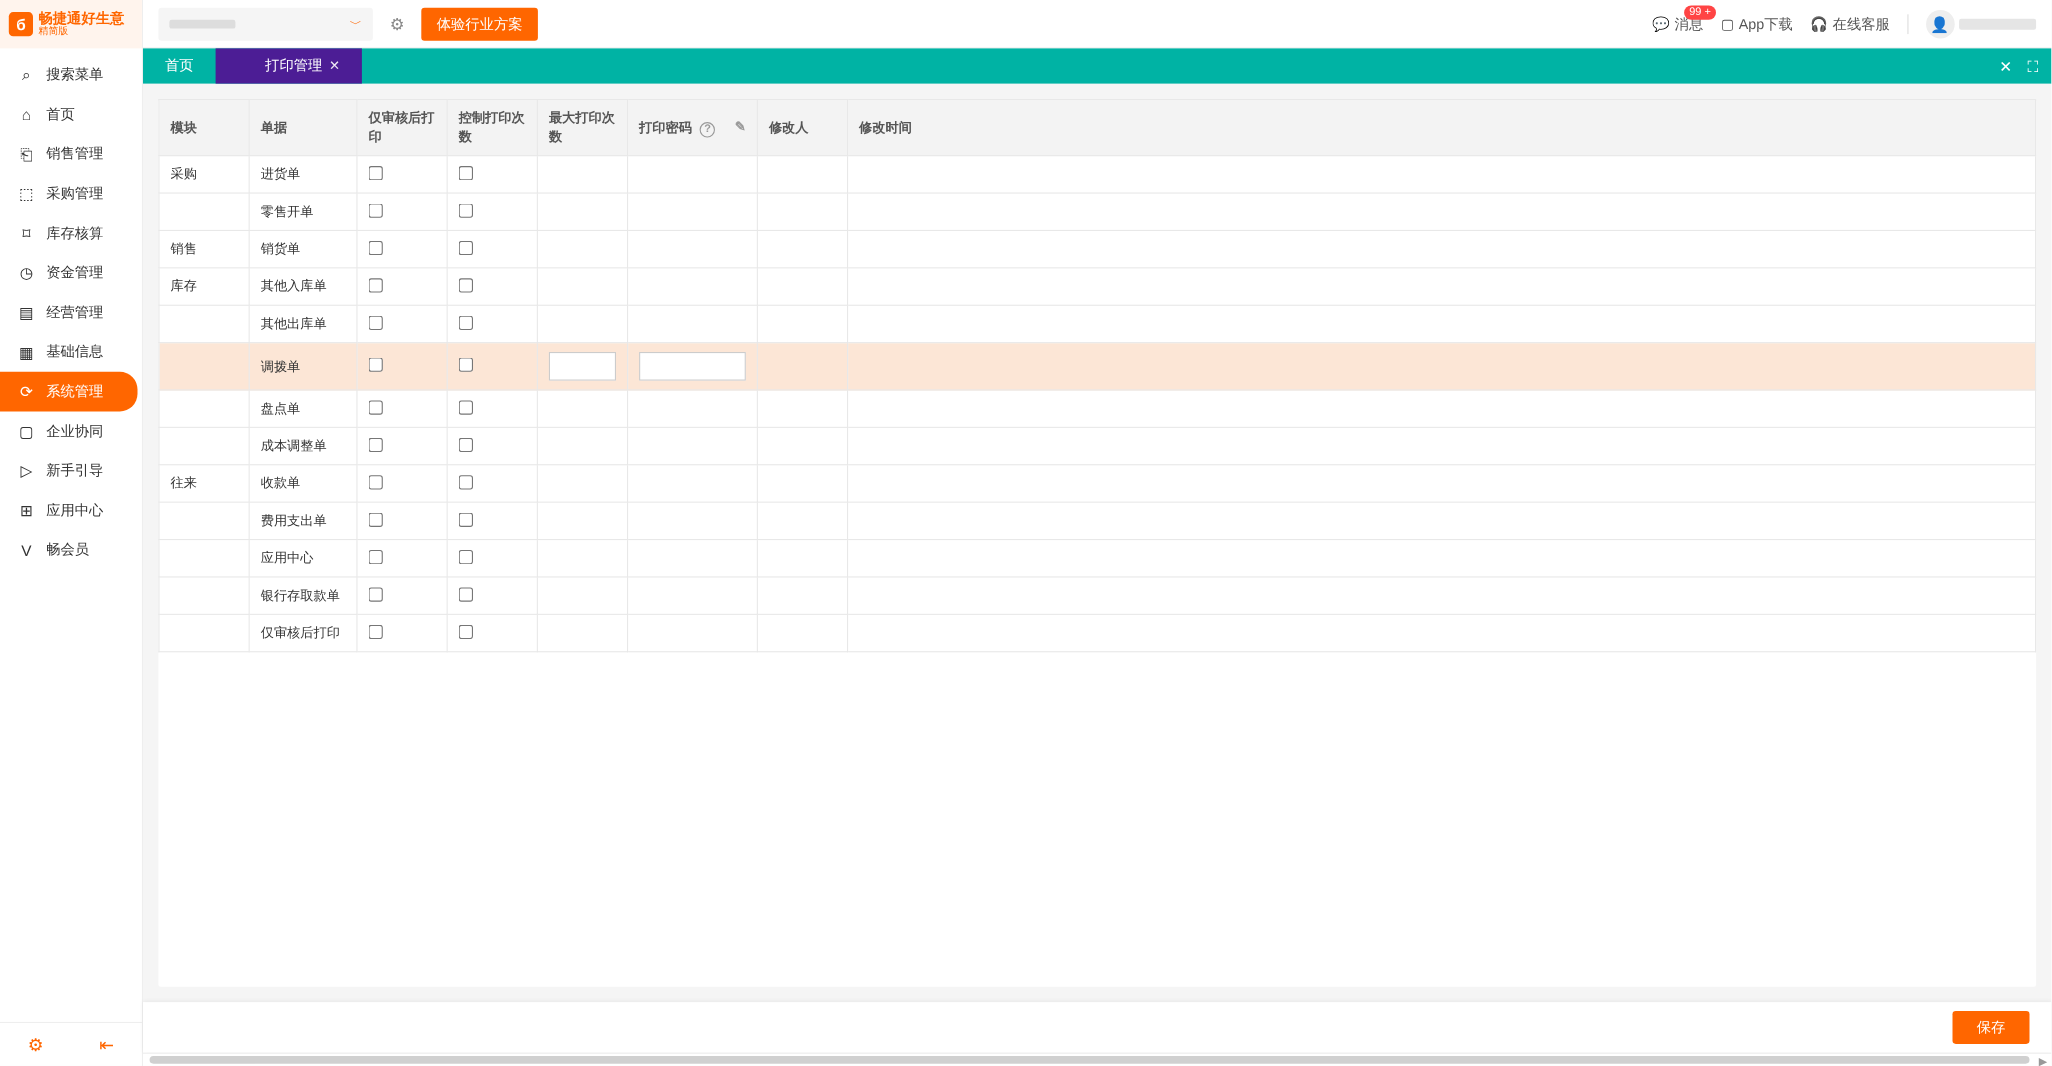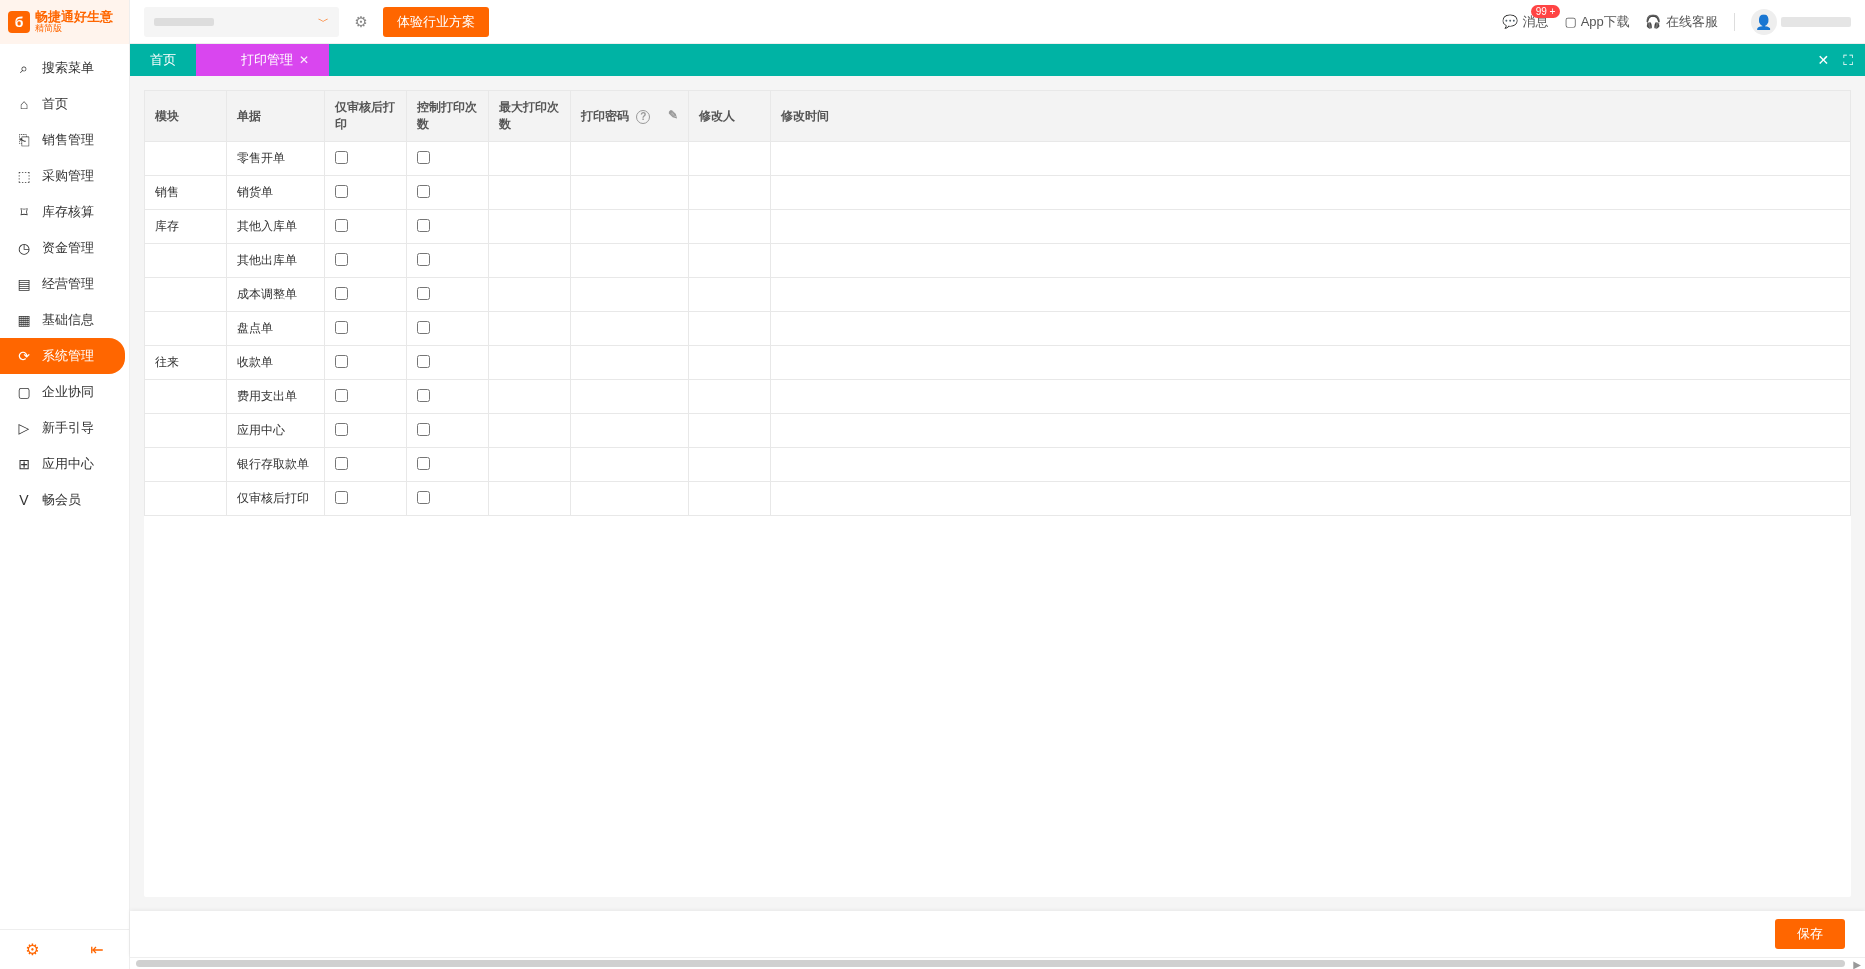--- a/index.html
+++ b/index.html
@@ -30,21 +30,21 @@
 .top-right { margin-left:auto; display:flex; align-items:center; gap:16px; font-size:13px; color:#555; }
 .top-right .item { display:flex; align-items:center; gap:4px; cursor:pointer; position:relative; }
 .badge { position:absolute; top:-8px; right:-12px; background:#f44; color:#fff; font-size:10px; padding:1px 5px; border-radius:10px; }
 .divider-v { width:1px; height:18px; background:#ddd; }
 .avatar { width:26px; height:26px; border-radius:50%; background:#eee; display:flex; align-items:center; justify-content:center; color:#bbb; font-size:14px; }
 .user-name { width:70px; height:10px; background:#e5e5e5; border-radius:2px; }
 
 
 .tabbar { height:32px; background:#00b3a4; display:flex; align-items:stretch; }
 .tab { padding:0 20px; color:#fff; font-size:13px; display:flex; align-items:center; gap:6px; cursor:pointer; }
-.tab.active { background:#d946ef;padding-left:45px; }
+.tab.active { background:#4c1d95;padding-left:45px; }
 .tab .close { font-size:12px; opacity:.9; }
 .tabbar-right { margin-left:auto; display:flex; align-items:center; gap:14px; padding-right:12px; color:#fff; }
 .tabbar-right .ico { cursor:pointer; font-size:14px; }
 
 
 .content { flex:1; padding:14px; overflow:auto; display:flex; flex-direction:column; gap:12px; }
 .card { background:#fff; border-radius:2px; padding:0; position:relative; }
 .table-wrap { padding:0; }
 table.grid { width:100%; border-collapse:collapse; table-layout:fixed; }
 table.grid th, table.grid td { border:1px solid #e8e8e8; padding:8px 10px; font-size:12px; text-align:left; vertical-align:middle; height:32px; }
@@ -208,20 +208,30 @@
                 <span>打印密码</span>
                 <span class="help-ic">?</span>
                 <span class="edit-ic">✎</span>
               </th>
               <th>修改人</th>
               <th>修改时间</th>
             </tr>
           </thead>
           <tbody id="tbody">
               <tr>
+    <td>采购</td>
+    <td>进货单</td>
+    <td><input type="checkbox" class="chk" style=""></td>
+    <td><input type="checkbox" class="chk" style=""></td>
+    <td></td>
+    <td></td>
+    <td></td>
+    <td></td>
+              </tr>
+              <tr>
     <td></td>
     <td>零售开单</td>
     <td><input type="checkbox" class="chk" style=""></td>
     <td><input type="checkbox" class="chk" style=""></td>
     <td></td>
     <td></td>
     <td></td>
     <td></td>
               </tr>
               <tr>
@@ -247,33 +257,43 @@
               <tr>
     <td></td>
     <td>其他出库单</td>
     <td><input type="checkbox" class="chk" style=""></td>
     <td><input type="checkbox" class="chk" style=""></td>
     <td></td>
     <td></td>
     <td></td>
     <td></td>
               </tr>
+              <tr class="hover">
+    <td></td>
+    <td>调拨单</td>
+    <td><input type="checkbox" class="chk" style=""></td>
+    <td><input type="checkbox" class="chk" style=""></td>
+    <td><input class="cell-input" style=""></td>
+    <td><input class="cell-input" style=""></td>
+    <td></td>
+    <td></td>
+              </tr>
+              <tr>
+    <td></td>
+    <td>盘点单</td>
+    <td><input type="checkbox" class="chk" style=""></td>
+    <td><input type="checkbox" class="chk" style=""></td>
+    <td></td>
+    <td></td>
+    <td></td>
+    <td></td>
+              </tr>
               <tr>
     <td></td>
     <td>成本调整单</td>
-    <td><input type="checkbox" class="chk" style=""></td>
-    <td><input type="checkbox" class="chk" style=""></td>
-    <td></td>
-    <td></td>
-    <td></td>
-    <td></td>
-              </tr>
-              <tr>
-    <td></td>
-    <td>盘点单</td>
     <td><input type="checkbox" class="chk" style=""></td>
     <td><input type="checkbox" class="chk" style=""></td>
     <td></td>
     <td></td>
     <td></td>
     <td></td>
               </tr>
               <tr>
     <td>往来</td>
     <td>收款单</td>

